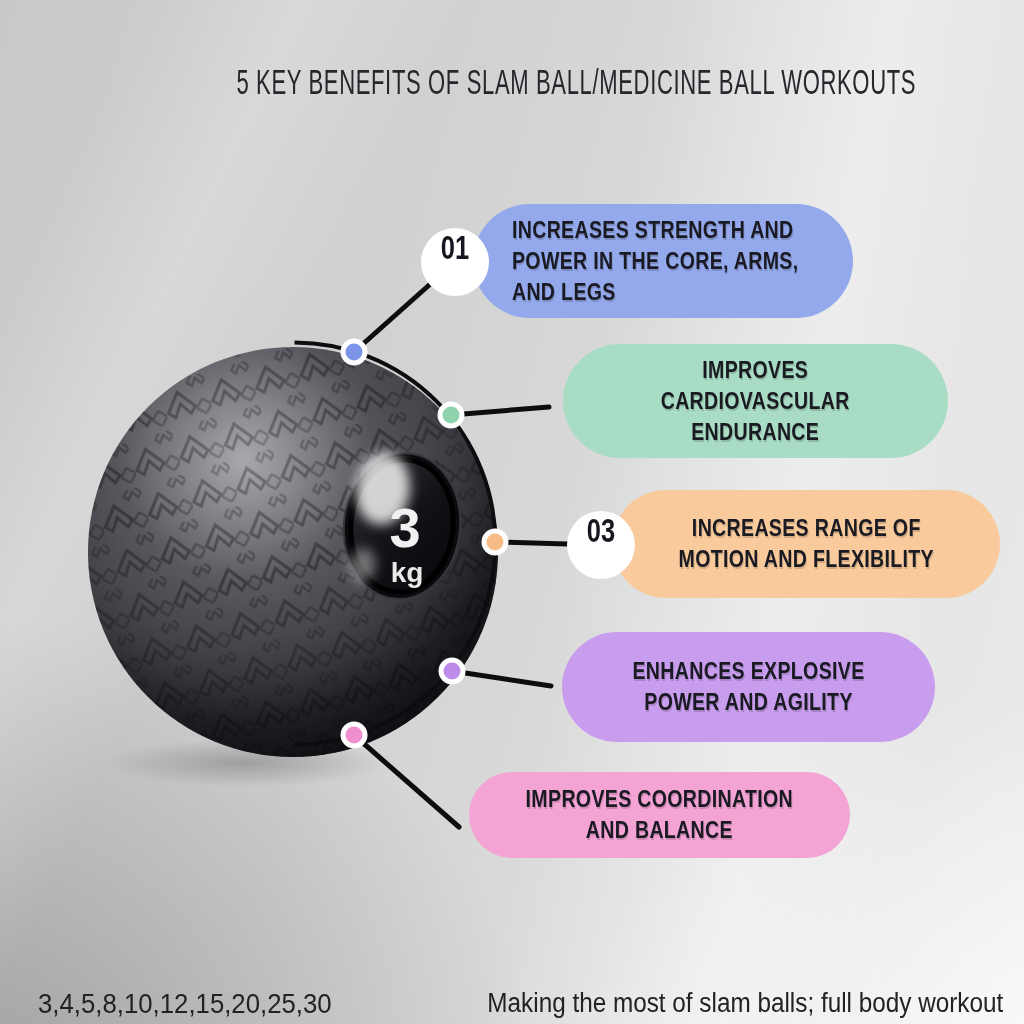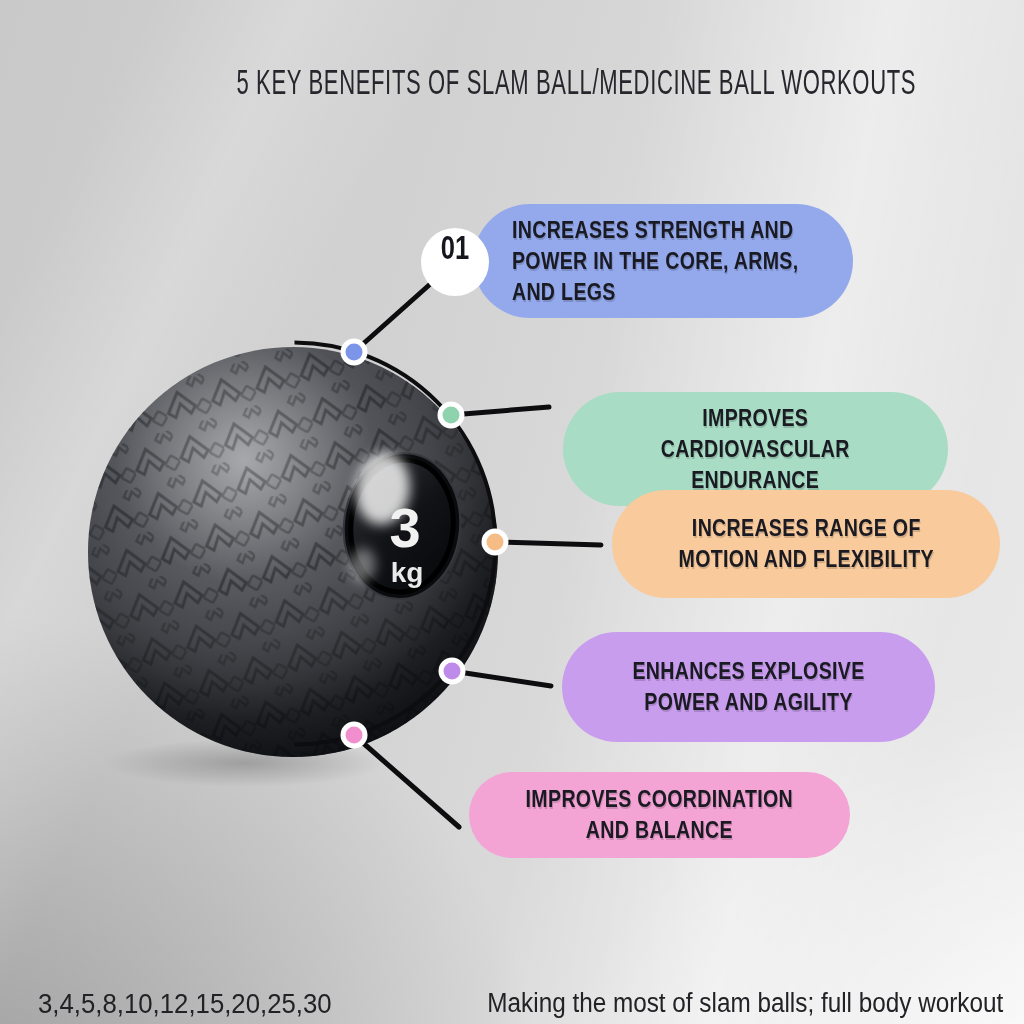--- a/index.html
+++ b/index.html
@@ -138,21 +138,21 @@
     </g>
   </svg>
 
   <div class="pill p1" style="background-color: rgb(148, 169, 236);">
     <div class="pill-text">
       <span>INCREASES STRENGTH AND</span>
       <span>POWER IN THE CORE, ARMS,</span>
       <span>AND LEGS</span>
     </div>
   </div>
-  <div class="pill p2" style="background-color: rgb(169, 220, 196); margin-top: 48px;">
+  <div class="pill p2" style="background-color: rgb(169, 220, 196);">
     <div class="pill-text">
       <span>IMPROVES</span>
       <span>CARDIOVASCULAR</span>
       <span>ENDURANCE</span>
     </div>
   </div>
   <div class="pill p4" style="background-color: rgb(201, 157, 238);">
     <div class="pill-text">
       <span>ENHANCES EXPLOSIVE</span>
       <span>POWER AND AGILITY</span>
@@ -167,17 +167,20 @@
   <div class="pill p5" style="background-color: rgb(244, 163, 213);">
     <div class="pill-text">
       <span>IMPROVES COORDINATION</span>
       <span>AND BALANCE</span>
     </div>
   </div>
 
   <div class="num n1">
     <span>01</span>
   </div>
+  <div class="num n3">
+    <span>03</span>
+  </div>
 
   <div class="footer-left">3,4,5,8,10,12,15,20,25,30</div>
   <div class="footer-right">Making the most of slam balls; full body workout</div>
 
 </div>
 
 </body></html>

